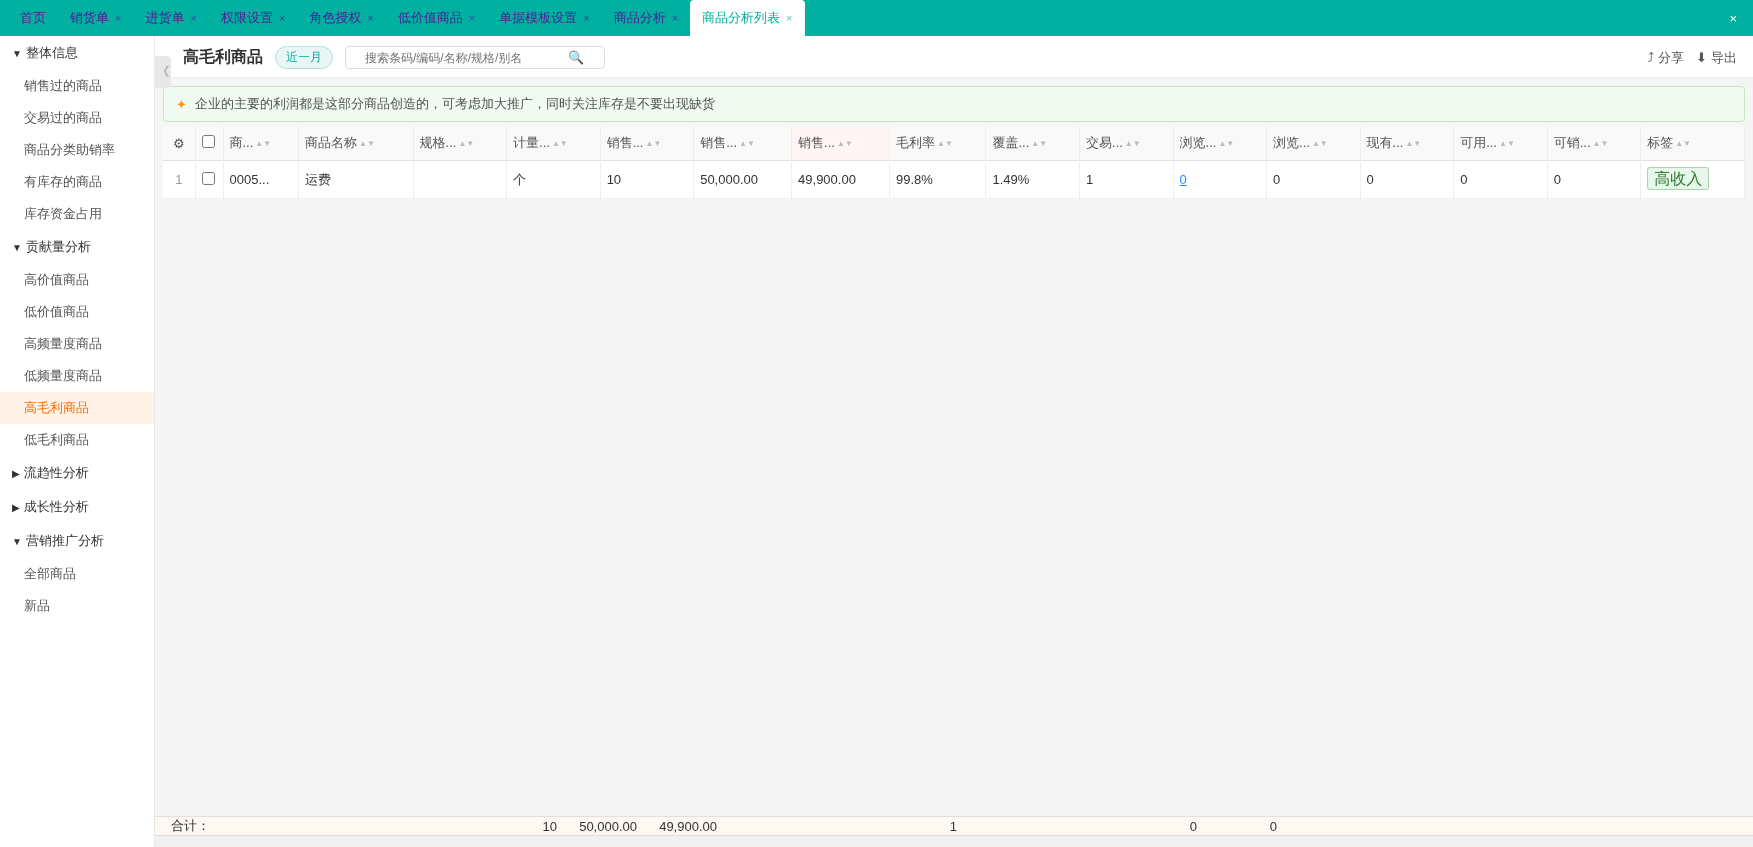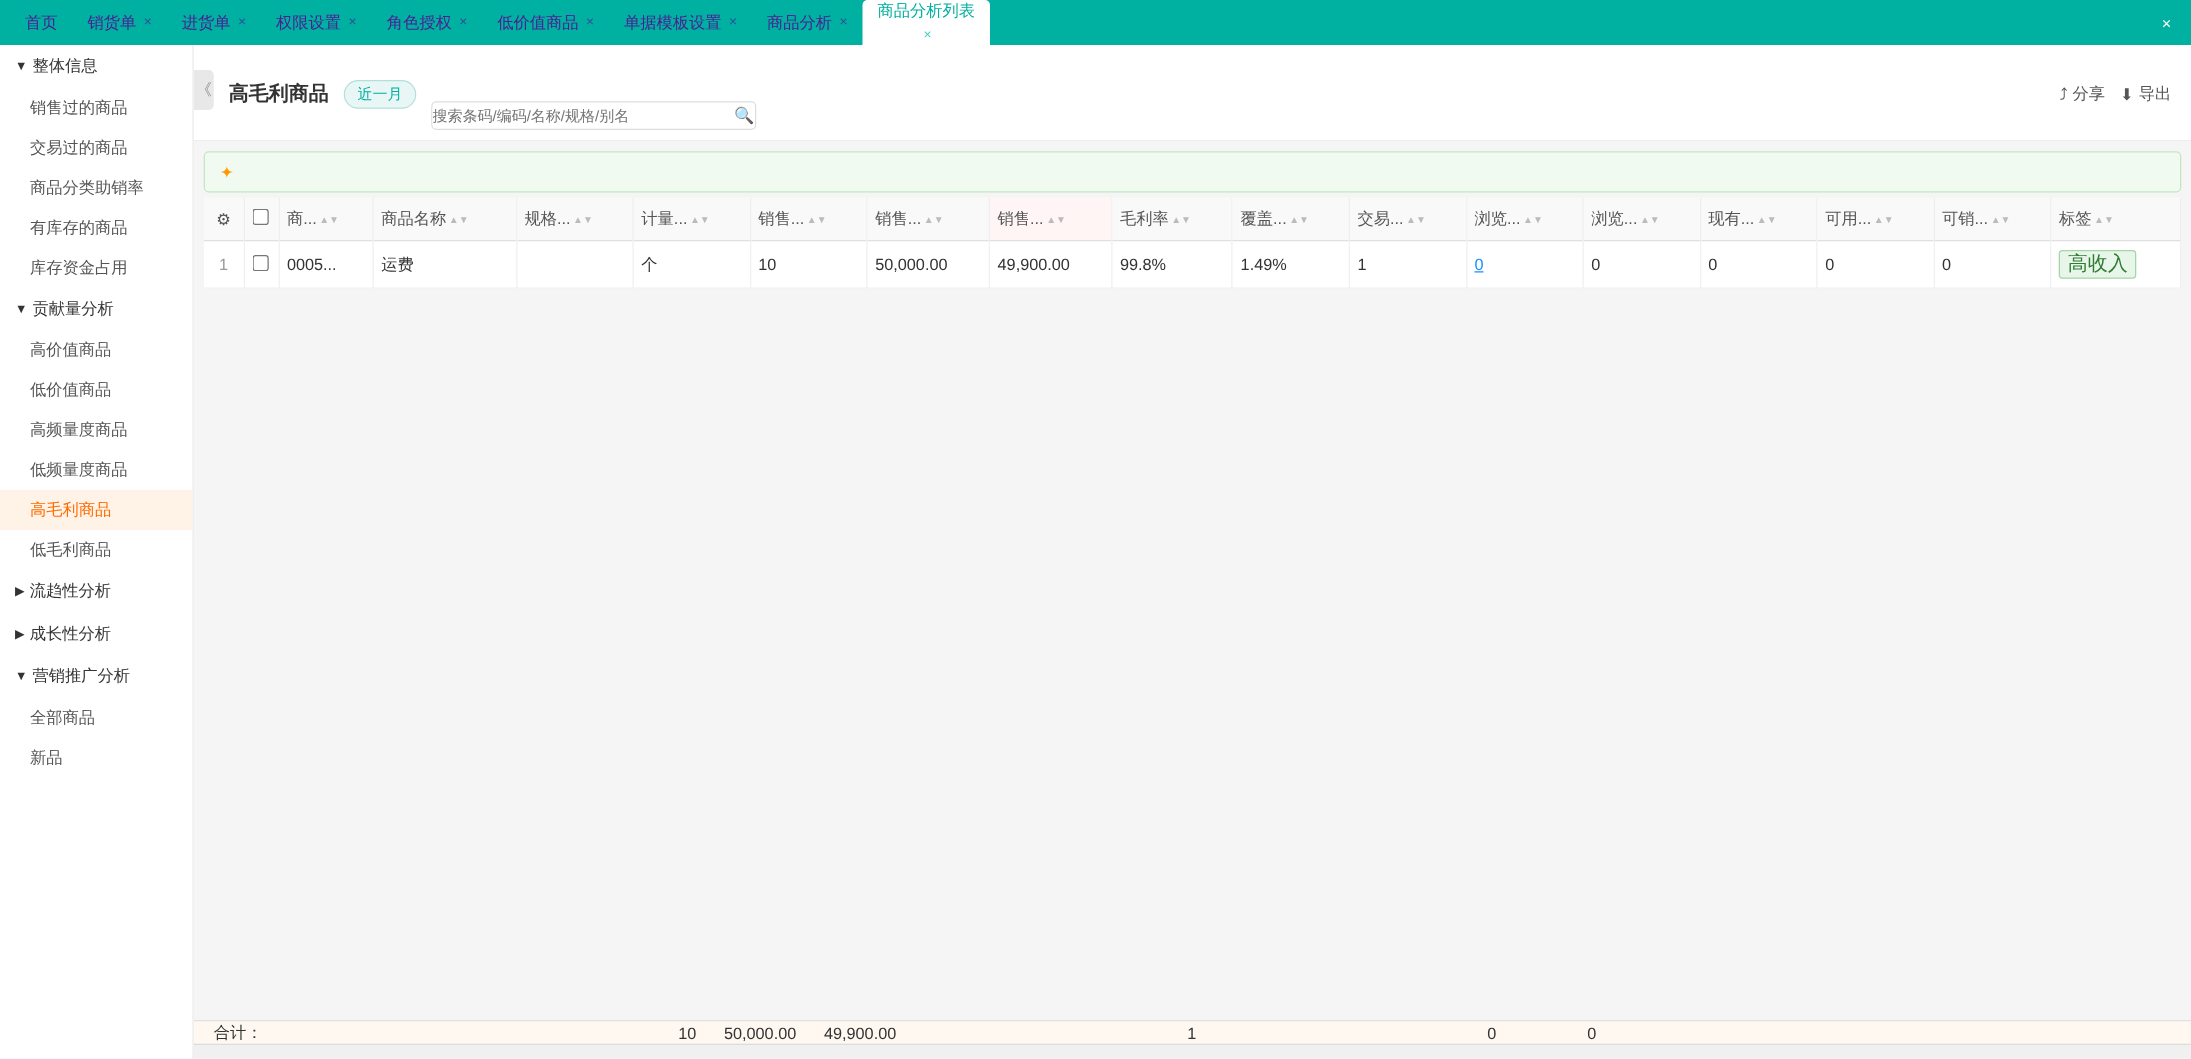--- a/index.html
+++ b/index.html
@@ -22,21 +22,20 @@
       align-items: center;
       cursor: pointer;
       white-space: nowrap;
       font-size: 13px;
       gap: 4px;
     }
     .top-nav .nav-item.active {
       background: #fff;
       color: #00b0a0;
       border-radius: 4px 4px 0 0;
-      flex-direction: column;
     }
     .top-nav .nav-item .close-x {
       font-size: 11px;
       margin-left: 2px;
       opacity: 0.7;
     }
     .top-nav-right {
       margin-left: auto;
       color: #fff;
       padding: 0 8px;
@@ -131,25 +130,24 @@
       padding: 2px 10px;
       font-size: 12px;
       cursor: pointer;
       text-align: right;
     }
     .search-box {
       display: flex;
       align-items: center;
       border: 1px solid #ddd;
       border-radius: 4px;
-      padding: 3px 0;
+      padding: 3px 19px;
       background: #fff;
       flex: 1;
       max-width: 260px;
-      margin-top: 35px;
     }
     .search-box input {
       border: none;
       outline: none;
       font-size: 12px;
       flex: 1;
       color: #999;
     }
     .header-right {
       margin-left: auto;
@@ -404,20 +402,21 @@
         </div>
         <div class="header-action-btn">
           <span>⬇</span>
           <span>导出</span>
         </div>
       </div>
     </div>
 
     <div class="info-bar">
       <span class="info-icon">✦</span>
+      <span>企业的主要的利润都是这部分商品创造的，可考虑加大推广，同时关注库存是不要出现缺货</span>
     </div>
 
     <div class="table-wrapper">
       <table>
         <thead>
           <tr>
             <th style="width:32px;text-align:center;">⚙</th>
             <th style="width:28px;"><input type="checkbox" style=""></th>
             <th><span>商...</span><span class="col-sort">▲▼</span></th>
             <th><span>商品名称</span><span class="col-sort">▲▼</span></th>

